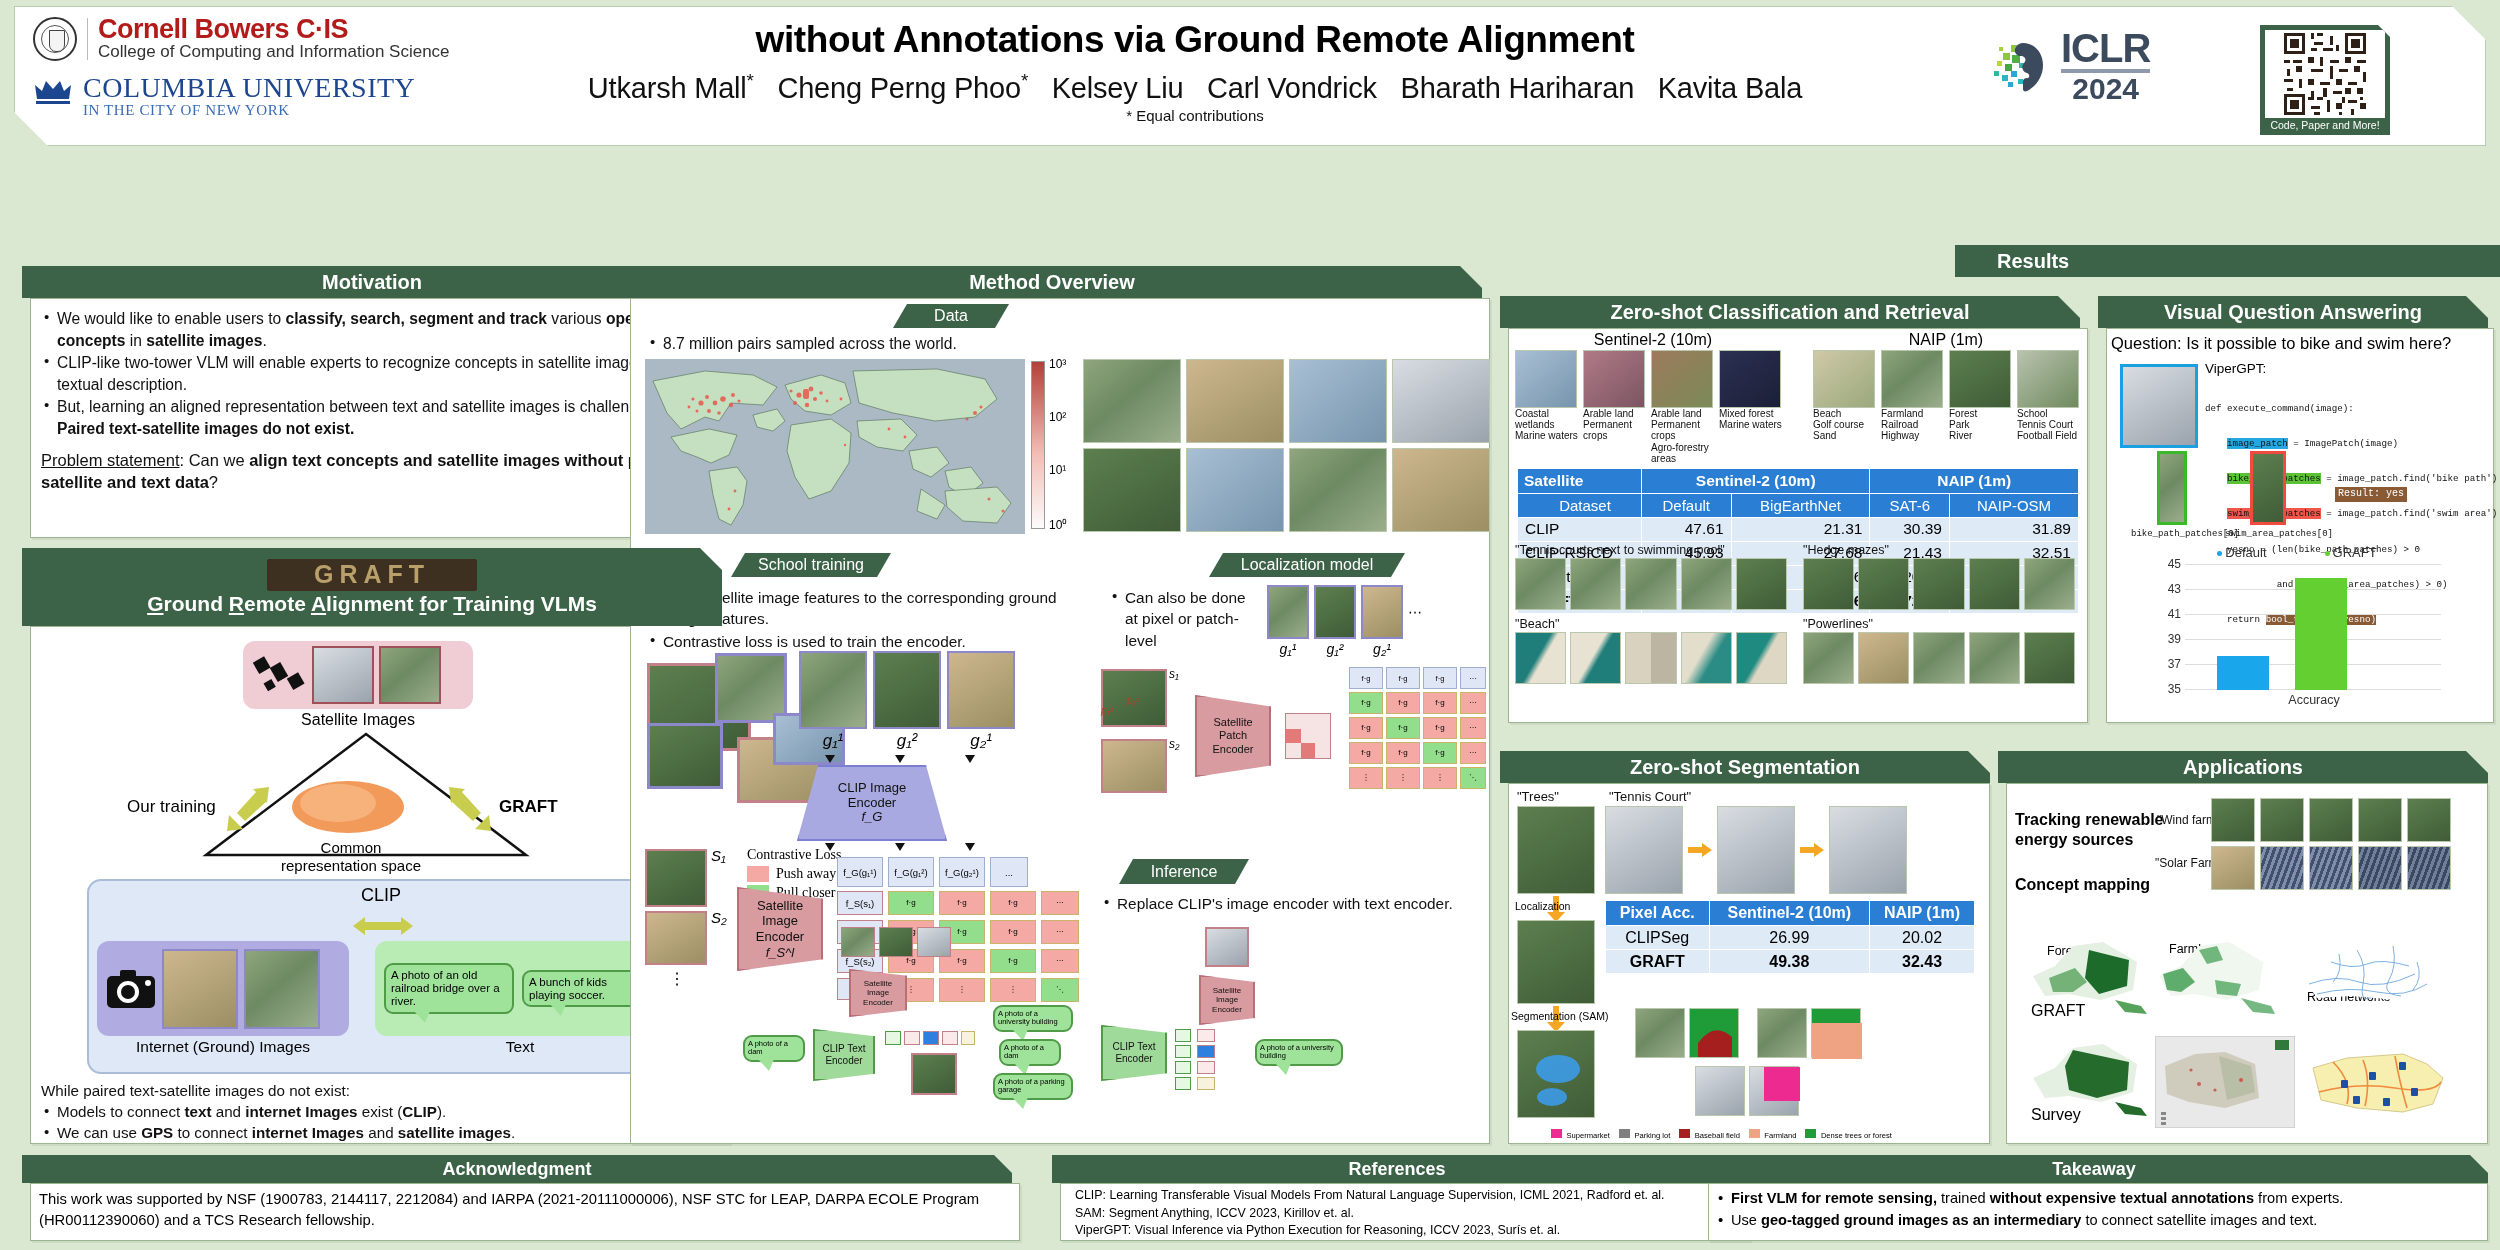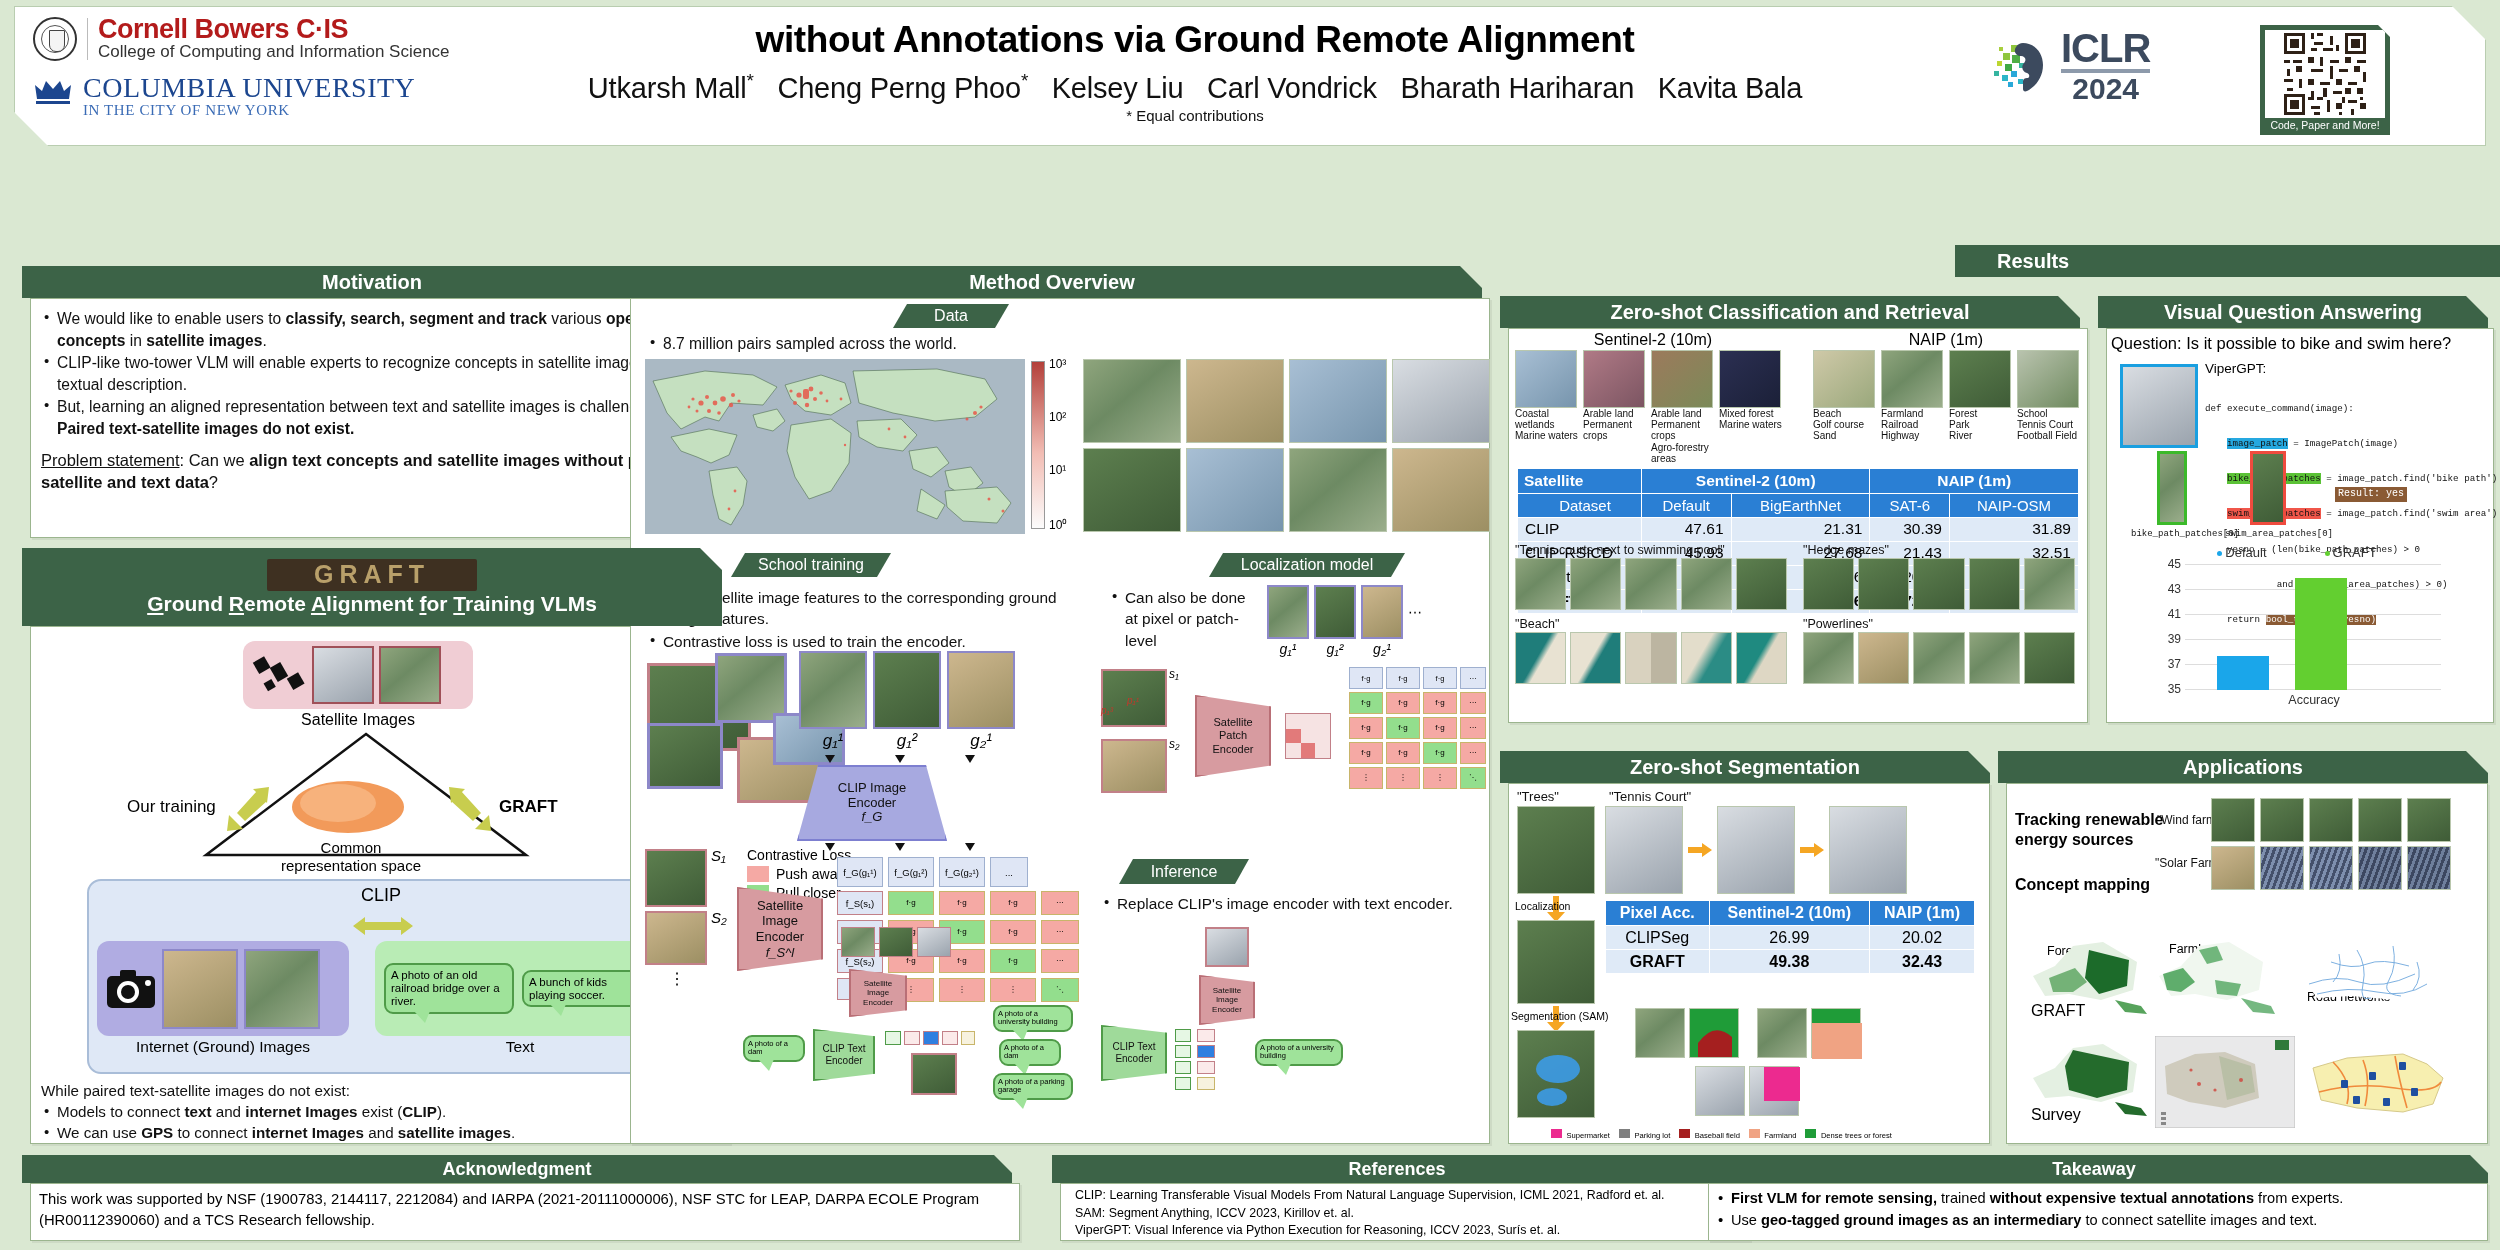--- a/index.html
+++ b/index.html
@@ -507,21 +507,21 @@
       <div class="trap-blue" style="position:absolute;left:156px;top:114px;width:150px;height:76px;flex-direction:column;">
         <div style="width:100px;">CLIP Image Encoder</div>
         <div style="font-style:italic;">f_G</div>
       </div>
       <div style="position:absolute;left:184px;top:192px;display:flex;gap:60px;">
         <div class="arrow-d"></div>
         <div class="arrow-d"></div>
         <div class="arrow-d"></div>
       </div>
 
-      <div style="position:absolute;left:106px;top:196px;font-size:14px;">
+      <div style="position:absolute;left:106px;top:196px;font-size:14px;font-family:Liberation Serif, serif;">
         <div>Contrastive Loss</div>
         <div style="display:flex;align-items:center;gap:7px;margin-top:3px;">
           <span style="width:22px;height:16px;background:#f5a9a4;display:inline-block;"></span>
           <span>Push away</span>
         </div>
         <div style="display:flex;align-items:center;gap:7px;margin-top:3px;">
           <span style="width:22px;height:16px;background:#93de8d;display:inline-block;"></span>
           <span>Pull closer</span>
         </div>
       </div>

